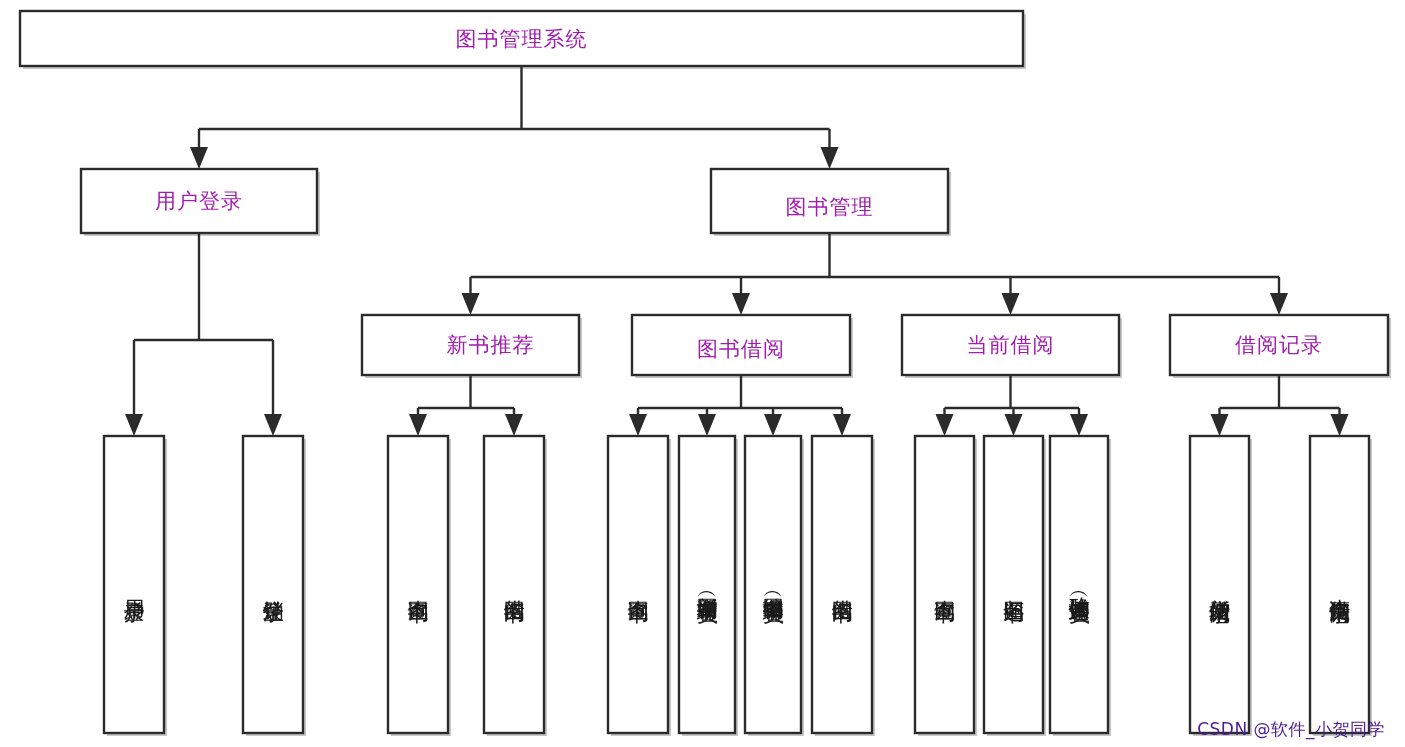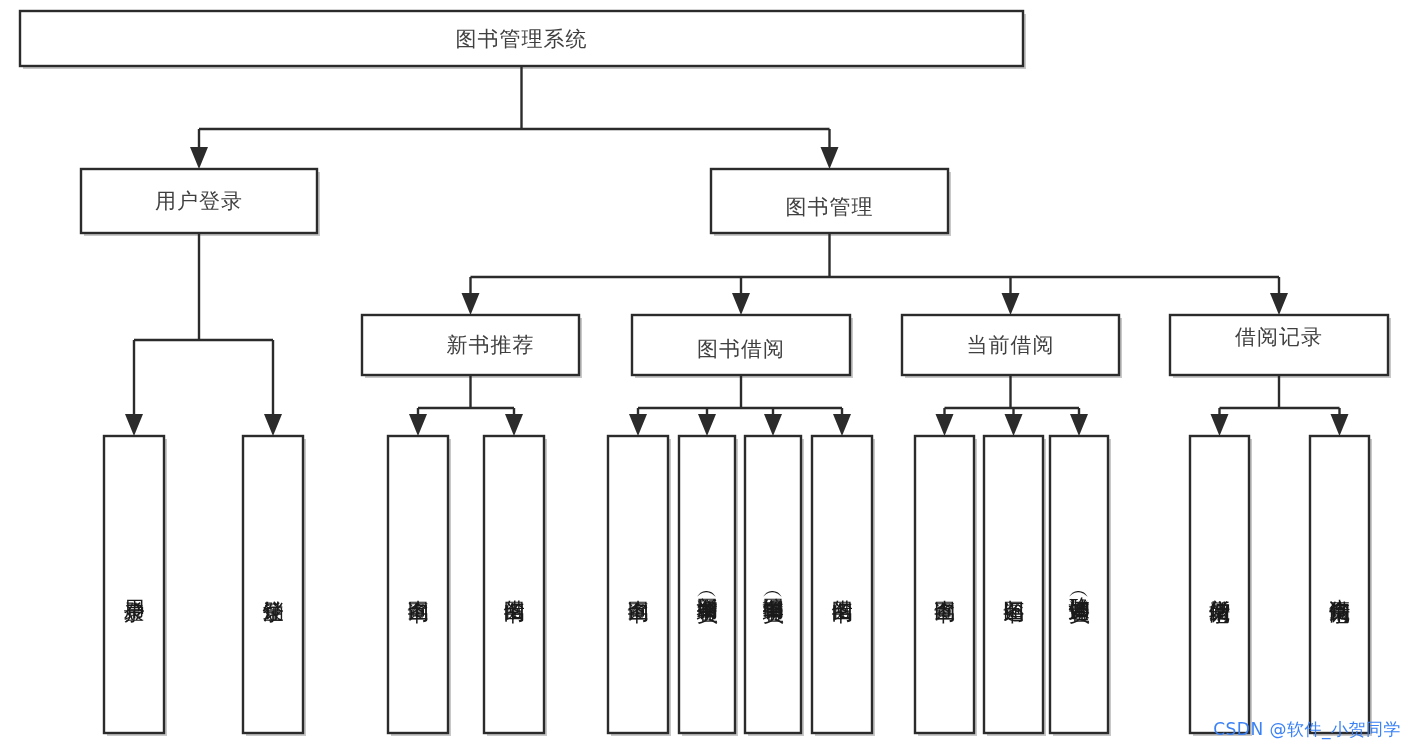--- a/index.html
+++ b/index.html
@@ -58,32 +58,32 @@
     font-family: "DejaVu Sans", "Liberation Sans", sans-serif;
     white-space: nowrap;
     pointer-events: none;
   }
   .hlabel-wrap {
     position: absolute;
     display: flex;
     align-items: center;
     justify-content: center;
     font-size: 21px;
-    color: #404040;
+    color: #a21caf;
     font-family: "DejaVu Sans", "Liberation Sans", sans-serif;
     white-space: nowrap;
     letter-spacing: 1px;
     pointer-events: none;
   }
   #watermark {
     position: absolute;
-    right: 4px;
+    right: 20px;
     bottom: 6px;
     font-size: 17px;
-    color: #3b82f6;
+    color: #4c1d95;
     font-family: "DejaVu Sans", "Liberation Sans", sans-serif;
     letter-spacing: 0.5px;
     white-space: nowrap;
   }
 </style>
 </head>
 <body>
 
 <div id="diagram-root">
 
@@ -192,21 +192,21 @@
       </g>
   </svg>
 
   <div id="labels-layer">
       <div class="hlabel-wrap" style="left: 20px; top: 11px; width: 1003px; height: 55px;">图书管理系统</div>
       <div class="hlabel-wrap" style="left: 81px; top: 169px; width: 236px; height: 64px;">用户登录</div>
       <div class="hlabel-wrap" style="left: 711px; top: 169px; width: 237px; height: 76px;">图书管理</div>
       <div class="hlabel-wrap" style="left: 382px; top: 315px; width: 217px; height: 60px;">新书推荐</div>
       <div class="hlabel-wrap" style="left: 632px; top: 315px; width: 218px; height: 68px;">图书借阅</div>
       <div class="hlabel-wrap" style="left: 902px; top: 315px; width: 217px; height: 60px;">当前借阅</div>
-      <div class="hlabel-wrap" style="left: 1170px; top: 307px; width: 218px; height: 60px; text-align: center;">借阅记录</div>
+      <div class="hlabel-wrap" style="left: 1170px; top: 315px; width: 218px; height: 60px; text-align: center;">借阅记录</div>
       <div class="vlabel-wrap" style="left: 104px; top: 436px; width: 60px; height: 297px;">用户登录</div>
       <div class="vlabel-wrap" style="left: 243px; top: 436px; width: 60px; height: 297px;">注销登录</div>
       <div class="vlabel-wrap" style="left: 388px; top: 436px; width: 60px; height: 297px;">查询图书</div>
       <div class="vlabel-wrap" style="left: 484px; top: 436px; width: 60px; height: 297px;">借阅图书</div>
       <div class="vlabel-wrap" style="left: 608px; top: 436px; width: 60px; height: 297px;">查询图书</div>
       <div class="vlabel-wrap" style="left: 679px; top: 436px; width: 56px; height: 297px;">新增图书（管理员）</div>
       <div class="vlabel-wrap" style="left: 745px; top: 436px; width: 56px; height: 297px;">编辑图书（管理员）</div>
       <div class="vlabel-wrap" style="left: 812px; top: 436px; width: 60px; height: 297px;">借阅图书</div>
       <div class="vlabel-wrap" style="left: 915px; top: 436px; width: 59px; height: 297px;">查询图书</div>
       <div class="vlabel-wrap" style="left: 984px; top: 436px; width: 59px; height: 297px;">归还图书</div>

